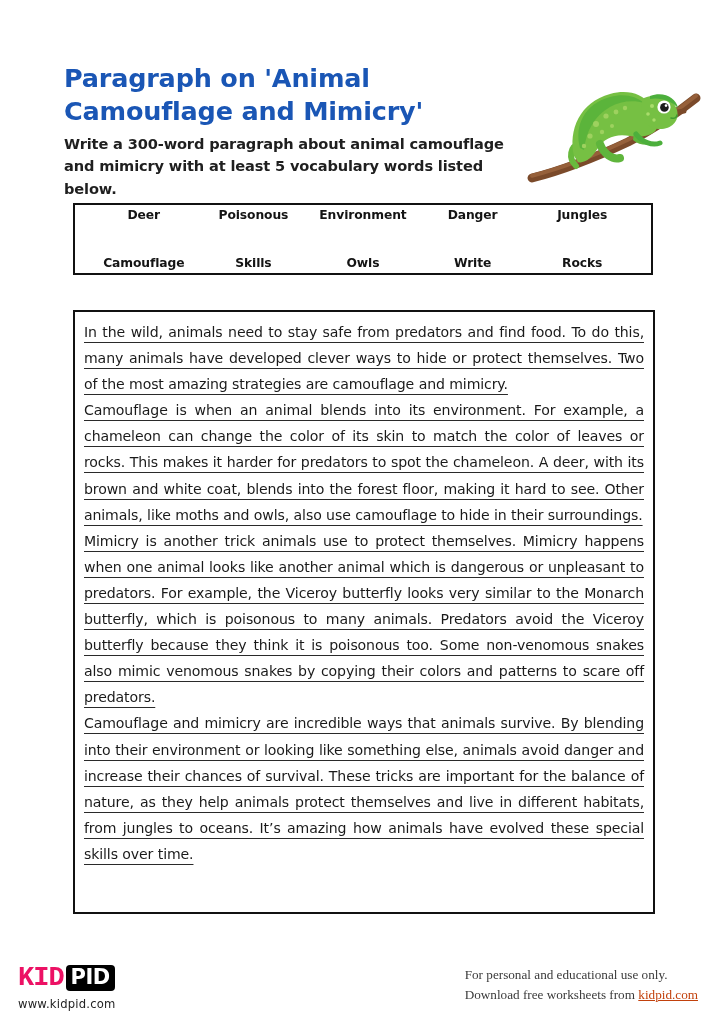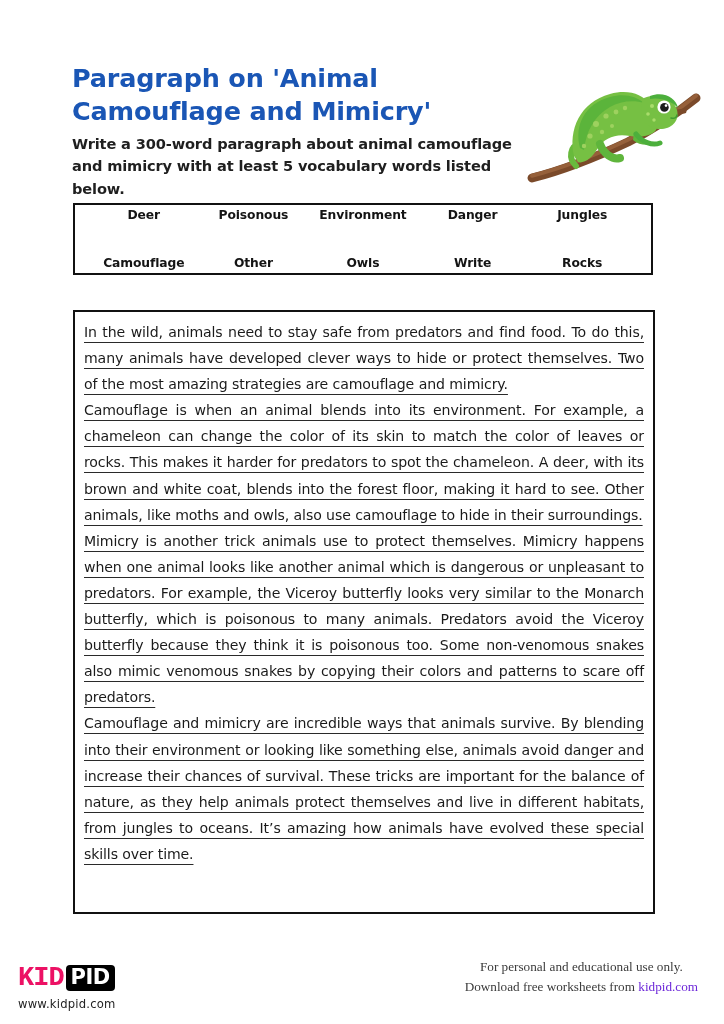--- a/index.html
+++ b/index.html
@@ -17,21 +17,21 @@
 
   .page {
     position: absolute;
     inset: 0;
     background: #ffffff;
   }
 
   
   .header {
     position: absolute;
-    left: 72px;
+    left: 64px;
     top: 62px;
     width: 460px;
   }
   .title {
     font-family: "DejaVu Sans", sans-serif;
     font-size: 25.5px;
     font-weight: bold;
     line-height: 1.28;
     color: #1a56b5;
     letter-spacing: -0.2px;
@@ -165,29 +165,30 @@
   .logo-url {
     font-family: "DejaVu Sans", sans-serif;
     font-size: 11.6px;
     color: #232323;
     margin-top: 4px;
     letter-spacing: 0.2px;
   }
   .credit {
     position: absolute;
     right: 26px;
-    top: 2px;
-    text-align: center;
+    top: 10px;
+    text-align: left;
     font-family: "Liberation Serif", serif;
     font-size: 13.2px;
     line-height: 1.48;
     color: #3a3a3a;
   }
   .credit-link {
-    color: #6d28d9;
+    text-decoration: underline;
+    color: #c2410c;
   }
 </style>
 </head>
 <body>
 
 <div class="page">
 
   <div class="header">
     <h1 class="title">Paragraph on 'Animal Camouflage and Mimicry'</h1>
     <p class="subtitle">Write a 300-word paragraph about animal camouflage and mimicry with at least 5 vocabulary words listed below.</p>
@@ -246,21 +247,21 @@
   <div class="vocab-box">
     <div class="vocab-row">
       <span class="vocab-cell">Deer</span>
       <span class="vocab-cell">Poisonous</span>
       <span class="vocab-cell">Environment</span>
       <span class="vocab-cell">Danger</span>
       <span class="vocab-cell">Jungles</span>
     </div>
     <div class="vocab-row">
       <span class="vocab-cell">Camouflage</span>
-      <span class="vocab-cell">Other</span>
+      <span class="vocab-cell">Skills</span>
       <span class="vocab-cell">Owls</span>
       <span class="vocab-cell">Write</span>
       <span class="vocab-cell">Rocks</span>
     </div>
   </div>
 
   <div class="writing-box">
     <p class="para">In the wild, animals need to stay safe from predators and find food. To do this, many animals have developed clever ways to hide or protect themselves. Two of the most amazing strategies are camouflage and mimicry.</p>
     <p class="para">Camouflage is when an animal blends into its environment. For example, a chameleon can change the color of its skin to match the color of leaves or rocks. This makes it harder for predators to spot the chameleon. A deer, with its brown and white coat, blends into the forest floor, making it hard to see. Other animals, like moths and owls, also use camouflage to hide in their surroundings.</p>
     <p class="para">Mimicry is another trick animals use to protect themselves. Mimicry happens when one animal looks like another animal which is dangerous or unpleasant to predators. For example, the Viceroy butterfly looks very similar to the Monarch butterfly, which is poisonous to many animals. Predators avoid the Viceroy butterfly because they think it is poisonous too. Some non-venomous snakes also mimic venomous snakes by copying their colors and patterns to scare off predators.</p>

